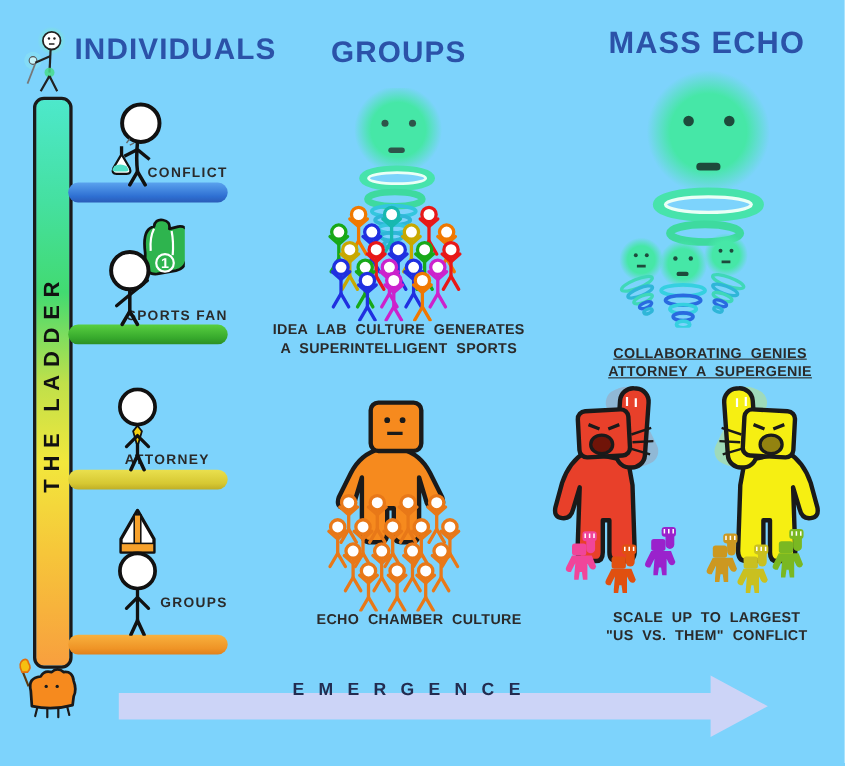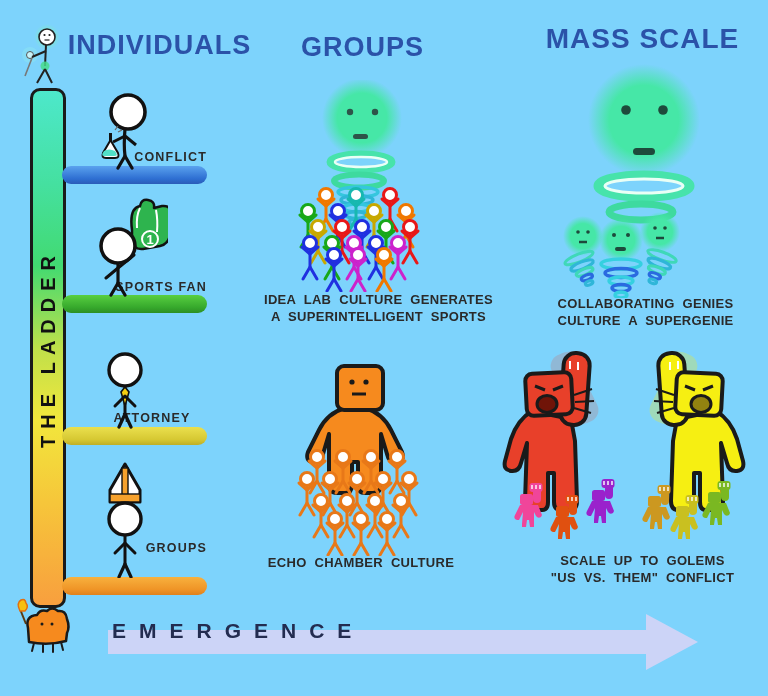--- a/index.html
+++ b/index.html
@@ -17,31 +17,31 @@
        background:linear-gradient(180deg,#4de8cb 0%,#45e0a0 18%,#42da71 34%,#bfe04a 50%,
                   #f2e73c 64%,#f6c63a 80%,#f89f3e 100%);
        display:flex;align-items:center;justify-content:center;}
   .ladder-title{writing-mode:vertical-rl;transform:rotate(180deg);font-size:20px;font-weight:700;
        letter-spacing:7px;color:#111;white-space:nowrap;}
   .rung.blue{background:linear-gradient(180deg,#5aa2ee 0%,#2e6fd2 70%,#2a5cb8 100%);}
   .rung.green{background:linear-gradient(180deg,#58cf40 0%,#36a82c 70%,#2d8f24 100%);}
   .rung.yellow{background:linear-gradient(180deg,#eae04e 0%,#d6c832 70%,#bfae26 100%);}
   .rung.orange{background:linear-gradient(180deg,#f8b13e 0%,#ef9426 70%,#e0811c 100%);}
   .abs{position:absolute;}
-  .emergence-text{position:absolute;left:112px;top:619px;width:528px;
-       font-size:21px;font-weight:700;letter-spacing:13px;color:#232c50;white-space:nowrap;}
+  .emergence-text{position:absolute;left:112px;top:619px;width:528px;text-align:center;
+       font-size:16px;font-weight:700;letter-spacing:13px;color:#232c50;white-space:nowrap;}
 </style>
 </head>
 <body>
 
 <div class="canvas">
 
   <div class="hdr" style="left:62px;top:30px;width:195px;">INDIVIDUALS</div>
   <div class="hdr" style="left:275px;top:32px;width:175px;">GROUPS</div>
-  <div class="hdr" style="left:535px;top:23px;width:215px;font-size:28px;">MASS SCALE</div>
+  <div class="hdr" style="left:535px;top:23px;width:215px;font-size:28px;">MASS ECHO</div>
 
   <svg class="abs" style="left:16px;top:24px;z-index:2;" width="54" height="66" viewBox="0 0 54 66">
     <defs>
       <radialGradient id="mgg">
           <stop offset="0%" stop-color="#7df0c0"></stop>
           <stop offset="55%" stop-color="#7df0c0" stop-opacity=".55"></stop>
           <stop offset="100%" stop-color="#7df0c0" stop-opacity="0"></stop>
         </radialGradient>
     </defs>
     <circle cx="31" cy="13" r="13" fill="url(#mgg)"></circle>
@@ -163,21 +163,21 @@
       <use href="#stkA" x="12" y="184" stroke="#2030e0"></use>
         <use href="#stkA" x="34" y="184" stroke="#18a818"></use>
         <use href="#stkA" x="56" y="184" stroke="#cc22cc"></use>
         <use href="#stkA" x="78" y="184" stroke="#2030e0"></use>
         <use href="#stkA" x="100" y="184" stroke="#cc22cc"></use>
       <use href="#stkA" x="36" y="196" stroke="#2030e0"></use>
         <use href="#stkA" x="60" y="196" stroke="#cc22cc"></use>
         <use href="#stkA" x="86" y="196" stroke="#f07800"></use>
     </g>
   </svg>
-  <div class="cap" style="left:256px;top:291px;width:245px;">
+  <div class="cap" style="left:240px;top:291px;width:245px;">
     <div>IDEA LAB CULTURE GENERATES</div>
     <div>A SUPERINTELLIGENT SPORTS</div>
   </div>
 
   <svg class="abs" style="left:295px;top:360px;" width="135" height="196" viewBox="0 0 135 196">
     <defs>
       <g id="stkB" fill="none" stroke-linecap="round">
         <circle cx="0" cy="-21" r="6.5" fill="#fff" stroke-width="3"></circle>
         <line x1="0" y1="-14" x2="0" y2="3" stroke-width="3"></line>
         <path d="M0,-10 L-8,-17 M0,-10 L8,-17" stroke-width="3"></path>
@@ -201,21 +201,21 @@
         <use href="#stkB" x="114" y="140" stroke="#e87818"></use>
       <use href="#stkB" x="26" y="162" stroke="#e87818"></use>
         <use href="#stkB" x="52" y="162" stroke="#e87818"></use>
         <use href="#stkB" x="80" y="162" stroke="#e87818"></use>
         <use href="#stkB" x="106" y="162" stroke="#e87818"></use>
       <use href="#stkB" x="40" y="180" stroke="#e87818"></use>
         <use href="#stkB" x="66" y="180" stroke="#e87818"></use>
         <use href="#stkB" x="92" y="180" stroke="#e87818"></use>
     </g>
   </svg>
-  <div class="cap" style="left:236px;top:554px;width:250px;">
+  <div class="cap" style="left:256px;top:554px;width:250px;">
     <div>ECHO CHAMBER CULTURE</div>
   </div>
 
   <svg class="abs" style="left:552px;top:60px;" width="190" height="238" viewBox="0 0 190 238">
     <defs>
       <radialGradient id="gg2">
           <stop offset="0%" stop-color="#46e7a7"></stop>
           <stop offset="62%" stop-color="#46e7a7"></stop>
           <stop offset="100%" stop-color="#46e7a7" stop-opacity="0"></stop>
         </radialGradient>
@@ -256,23 +256,23 @@
       <ellipse cx="0" cy="31" rx="6" ry="3" stroke="#35d0e0"></ellipse>
     </g>
     <g fill="none" stroke-width="3" transform="translate(110,196) rotate(20)">
       <ellipse cx="0" cy="0" rx="15" ry="4" stroke="#3fd8b8"></ellipse>
         <ellipse cx="0" cy="8" rx="12" ry="3.5" stroke="#2fb6d8"></ellipse>
       <ellipse cx="0" cy="15" rx="9" ry="3" stroke="#3fd8b8"></ellipse>
         <ellipse cx="0" cy="21" rx="6" ry="2.5" stroke="#2a6ae0"></ellipse>
       <ellipse cx="0" cy="27" rx="4" ry="2" stroke="#2fb6d8"></ellipse>
     </g>
   </svg>
-  <div class="cap" style="left:528px;top:295px;width:235px;">
+  <div class="cap" style="left:528px;top:312px;width:235px;text-decoration:underline;">
     <div>COLLABORATING GENIES</div>
-    <div>CULTURE A SUPERGENIE</div>
+    <div>ATTORNEY A SUPERGENIE</div>
   </div>
 
   <svg class="abs" style="left:500px;top:345px;" width="250" height="212" viewBox="0 0 250 212">
     <defs>
       <g id="mgA">
         <rect x="19" y="2" width="8" height="18" rx="4"></rect>
         <rect x="15.5" y="0" width="13" height="9" rx="3"></rect>
         <path d="M18,2 v4 M22,2 v4 M26,2 v4" stroke="#ffffff" stroke-width="1.4" fill="none"></path>
         <rect x="6" y="11" width="13" height="11" rx="2.5"></rect>
         <path d="M6,22 L1,32 Q-1,36 3,37 L5,37 L9,29 L8,41 L8,44 L12,44 L13,37 L15,37 L16,44 L20,44 L20,29 L22,33 Q24,36 27,34 L28,32 L24,22 Z"></path>
@@ -312,21 +312,21 @@
       <use href="#mgA" transform="translate(50,150)" fill="#e05010"></use>
       <use href="#mgA" transform="translate(86,134)" fill="#9a22cc"></use>
     </g>
     <g>
       <use href="#mgA" transform="translate(142,140)" fill="#cc9820"></use>
       <use href="#mgA" transform="translate(170,150)" fill="#c9c020"></use>
       <use href="#mgA" transform="translate(202,136)" fill="#7ab822"></use>
     </g>
   </svg>
   <div class="cap" style="left:520px;top:552px;width:245px;">
-    <div>SCALE UP TO GOLEMS</div>
+    <div>SCALE UP TO LARGEST</div>
     <div>"US VS. THEM" CONFLICT</div>
   </div>
 
   <svg class="abs" style="left:12px;top:598px;z-index:2;" width="64" height="58" viewBox="0 0 64 58">
     <line x1="14" y1="26" x2="8" y2="11" stroke="#5a3a10" stroke-width="2"></line>
     <path d="M8,13 q-4,-8 1,-11 q4,-2 5,3 q3,4 -1,8 z" fill="#f6c010" stroke="#e07010" stroke-width="1.5"></path>
     <path d="M16,30 q-3,-12 9,-13 q3,-6 10,-4 q5,-5 11,0 q8,-1 9,8 q3,8 0,14 l-1,8 q-18,5 -37,1 z" fill="#f68a1e" stroke="#1a1a1a" stroke-width="2.5" stroke-linejoin="round"></path>
     <circle cx="30" cy="26" r="1.5" fill="#1a1a1a"></circle>
       <circle cx="40" cy="26" r="1.5" fill="#1a1a1a"></circle>
     <path d="M22,45 l-2,8 M31,46 l0,8 M41,46 l0,8 M49,44 l2,8" stroke="#1a1a1a" stroke-width="2" fill="none" stroke-linecap="round"></path>

